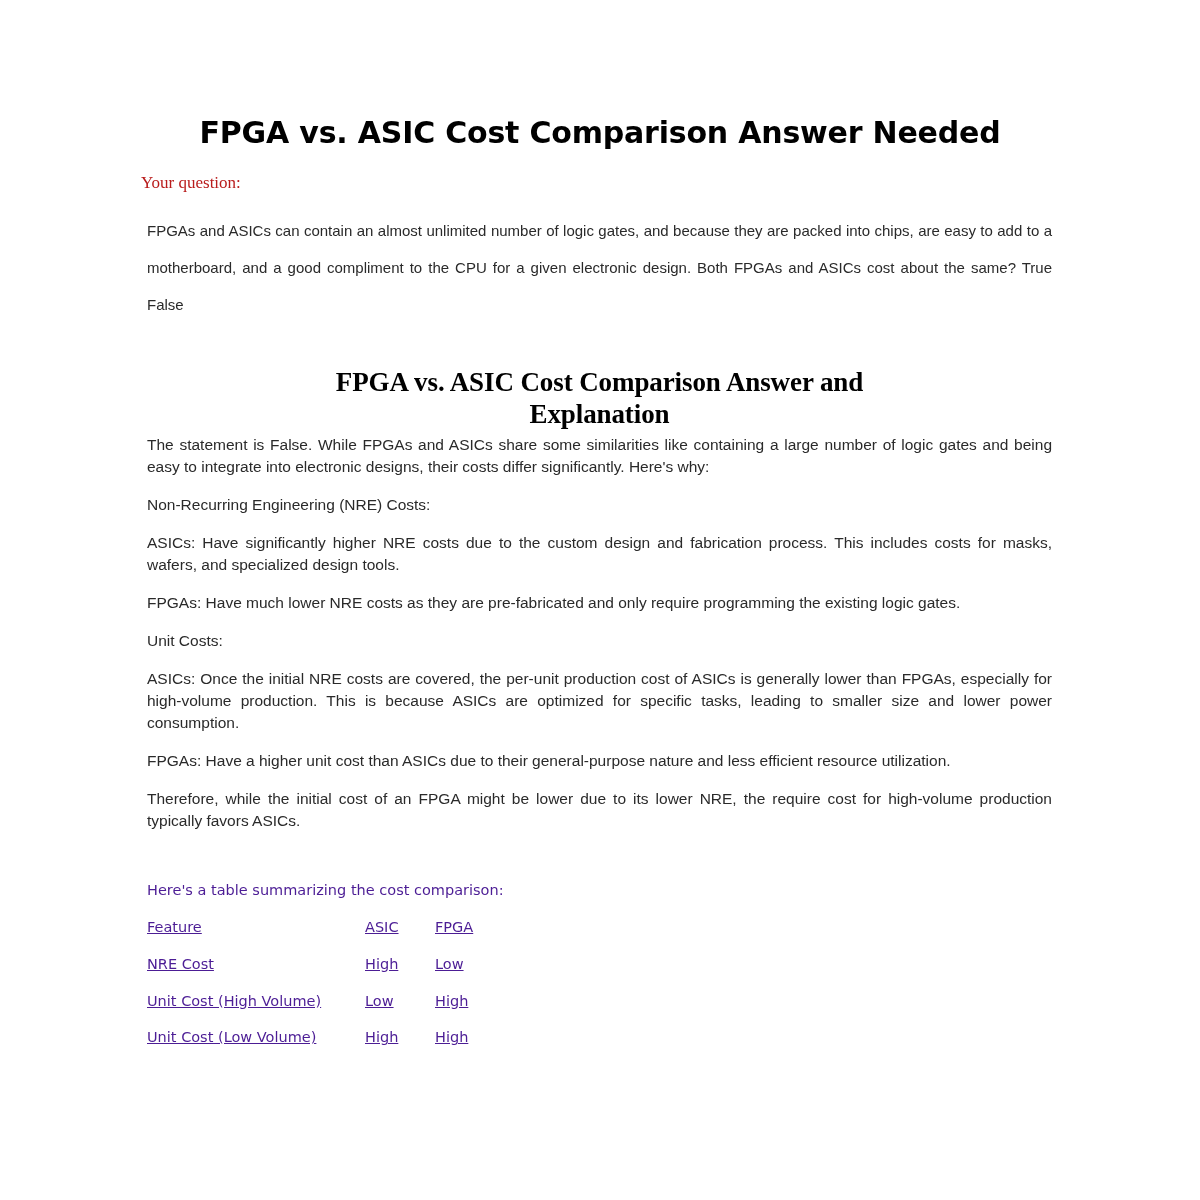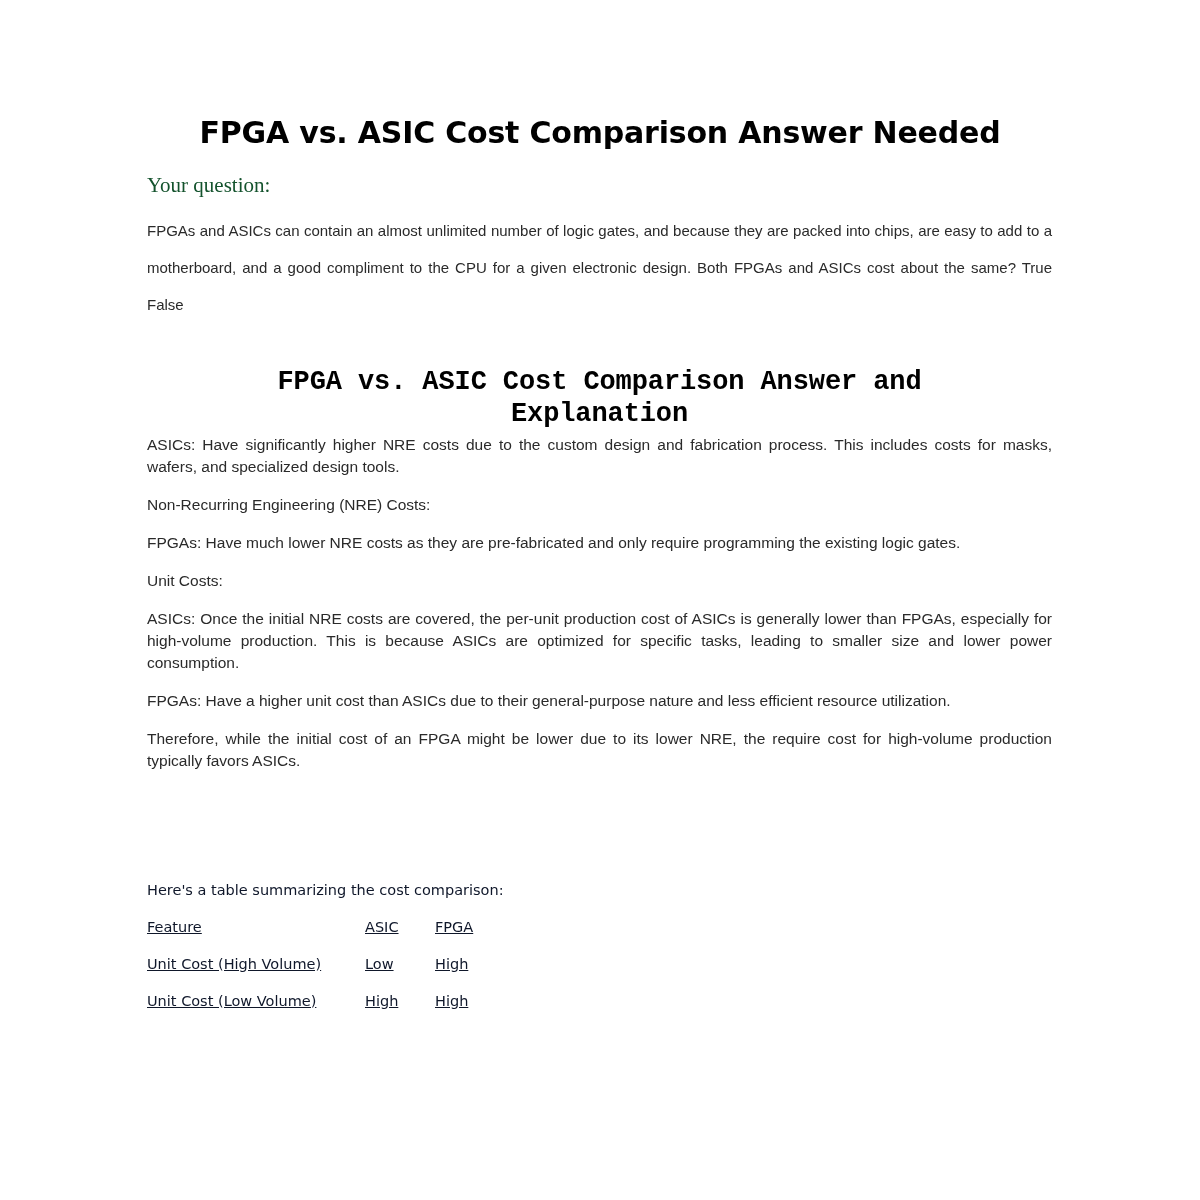--- a/index.html
+++ b/index.html
@@ -36,26 +36,26 @@
     letter-spacing: -0.2px;
     color: #000000;
     line-height: 1.1;
     padding: 0 120px;
     box-sizing: border-box;
   }
 
   
   .question-label {
     position: absolute;
-    left: 147px;
+    left: 141px;
     top: 173px;
     font-family: "Liberation Serif", "DejaVu Serif", serif;
-    font-size: 21px;
+    font-size: 17px;
     font-weight: normal;
-    color: #14532d;
+    color: #b91c1c;
     line-height: 1.2;
   }
 
   
   .question-body {
     position: absolute;
     left: 147px;
     top: 213px;
     width: 905px;
     font-family: "Liberation Sans", sans-serif;
@@ -66,21 +66,21 @@
     line-height: 2.45;
   }
 
   
   .section-title {
     position: absolute;
     left: 147px;
     top: 345px;
     width: 905px;
     text-align: center;
-    font-family: Liberation Mono, monospace;
+    font-family: Liberation Serif, serif;
     font-weight: bold;
     font-size: 27px;
     color: #000000;
     line-height: 1.18;
     letter-spacing: -0.1px;
   }
 
   
   .answer-body {
     position: absolute;
@@ -102,21 +102,21 @@
   }
 
   
   .table-section {
     position: absolute;
     left: 147px;
     top: 881px;
     width: 905px;
     font-family: "DejaVu Sans", sans-serif;
     font-size: 14.5px;
-    color: #0f172a;
+    color: #4c1d95;
   }
   .table-intro {
     margin: 0 0 18px 0;
     line-height: 1.3;
   }
   .cost-table {
     border-collapse: collapse;
     table-layout: fixed;
     width: 420px;
   }
@@ -145,40 +145,46 @@
   <div class="question-label">Your question:</div>
 
   <div class="question-body">FPGAs and ASICs can contain an almost unlimited number of logic gates, and because they are packed into chips, are easy to add to a motherboard, and a good compliment to the CPU for a given electronic design. Both FPGAs and ASICs cost about the same? True False</div>
 
   <h2 class="section-title">
     <span>FPGA vs. ASIC Cost Comparison Answer and</span><br>
     <span>Explanation</span>
   </h2>
 
   <div class="answer-body">
+    <p>The statement is False. While FPGAs and ASICs share some similarities like containing a large number of logic gates and being easy to integrate into electronic designs, their costs differ significantly. Here's why:</p>
+    <p>Non-Recurring Engineering (NRE) Costs:</p>
     <p>ASICs: Have significantly higher NRE costs due to the custom design and fabrication process. This includes costs for masks, wafers, and specialized design tools.</p>
-    <p>Non-Recurring Engineering (NRE) Costs:</p>
     <p>FPGAs: Have much lower NRE costs as they are pre-fabricated and only require programming the existing logic gates.</p>
     <p>Unit Costs:</p>
     <p>ASICs: Once the initial NRE costs are covered, the per-unit production cost of ASICs is generally lower than FPGAs, especially for high-volume production. This is because ASICs are optimized for specific tasks, leading to smaller size and lower power consumption.</p>
     <p>FPGAs: Have a higher unit cost than ASICs due to their general-purpose nature and less efficient resource utilization.</p>
     <p>Therefore, while the initial cost of an FPGA might be lower due to its lower NRE, the require cost for high-volume production typically favors ASICs.</p>
   </div>
 
   <div class="table-section">
     <div class="table-intro">Here's a table summarizing the cost comparison:</div>
 
     <table class="cost-table">
       <tbody>
         <tr>
           <td class="col-feature">Feature</td>
           <td class="col-asic">ASIC</td>
           <td class="col-fpga">FPGA</td>
         </tr>
         <tr>
+          <td class="col-feature">NRE Cost</td>
+          <td class="col-asic">High</td>
+          <td class="col-fpga">Low</td>
+        </tr>
+        <tr>
           <td class="col-feature">Unit Cost (High Volume)</td>
           <td class="col-asic">Low</td>
           <td class="col-fpga">High</td>
         </tr>
         <tr>
           <td class="col-feature">Unit Cost (Low Volume)</td>
           <td class="col-asic">High</td>
           <td class="col-fpga">High</td>
         </tr>
       </tbody>

